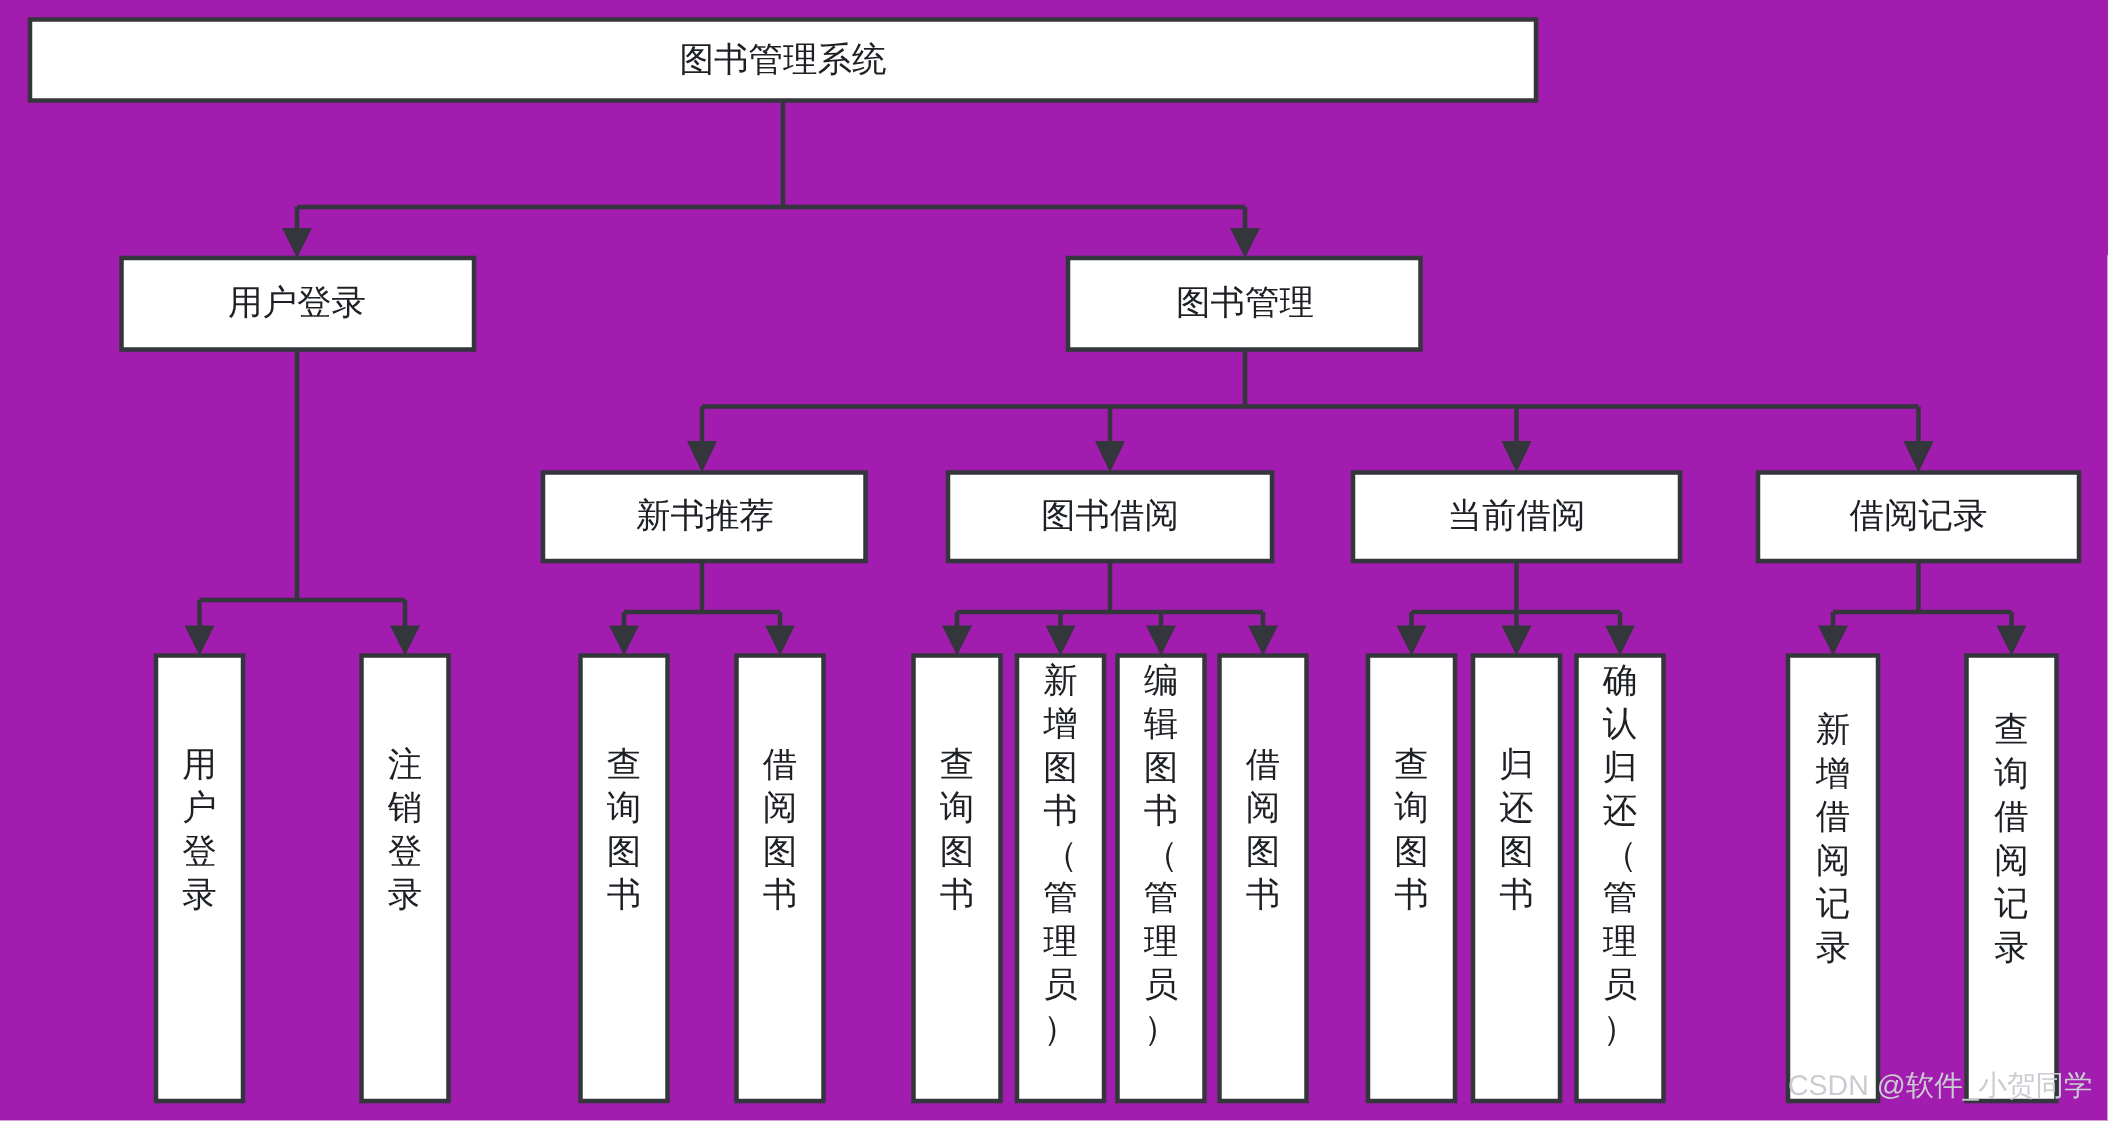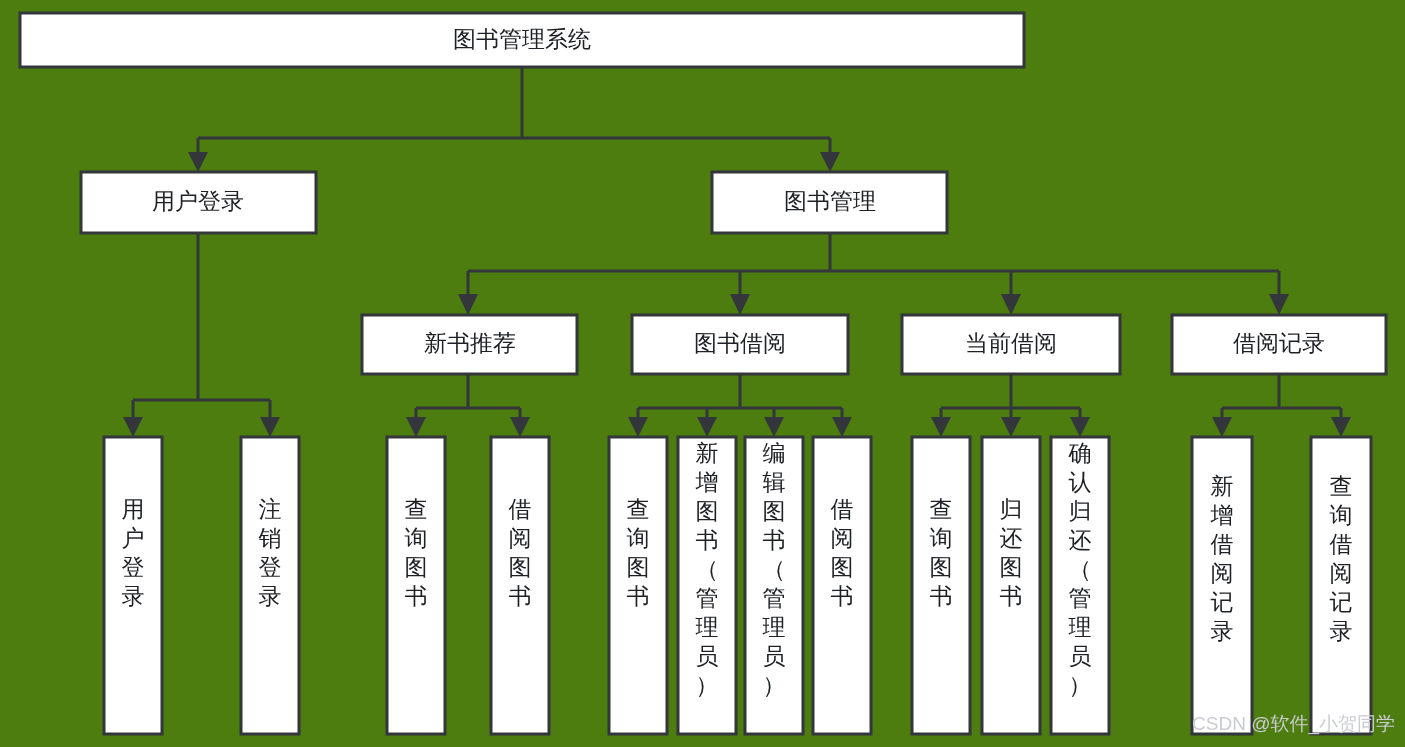--- a/index.html
+++ b/index.html
@@ -8,21 +8,21 @@
     padding: 0;
     background: #ffffff;
   }
   body {
     font-family: "Liberation Sans", "DejaVu Sans", sans-serif;
   }
   #diagram-root {
     position: relative;
     width: 1405px;
     height: 747px;
-    background: #4d7c0f;
+    background: #a21caf;
     overflow: hidden;
   }
   svg.canvas {
     position: absolute;
     left: 0;
     top: 0;
     width: 1405px;
     height: 747px;
     display: block;
   }

